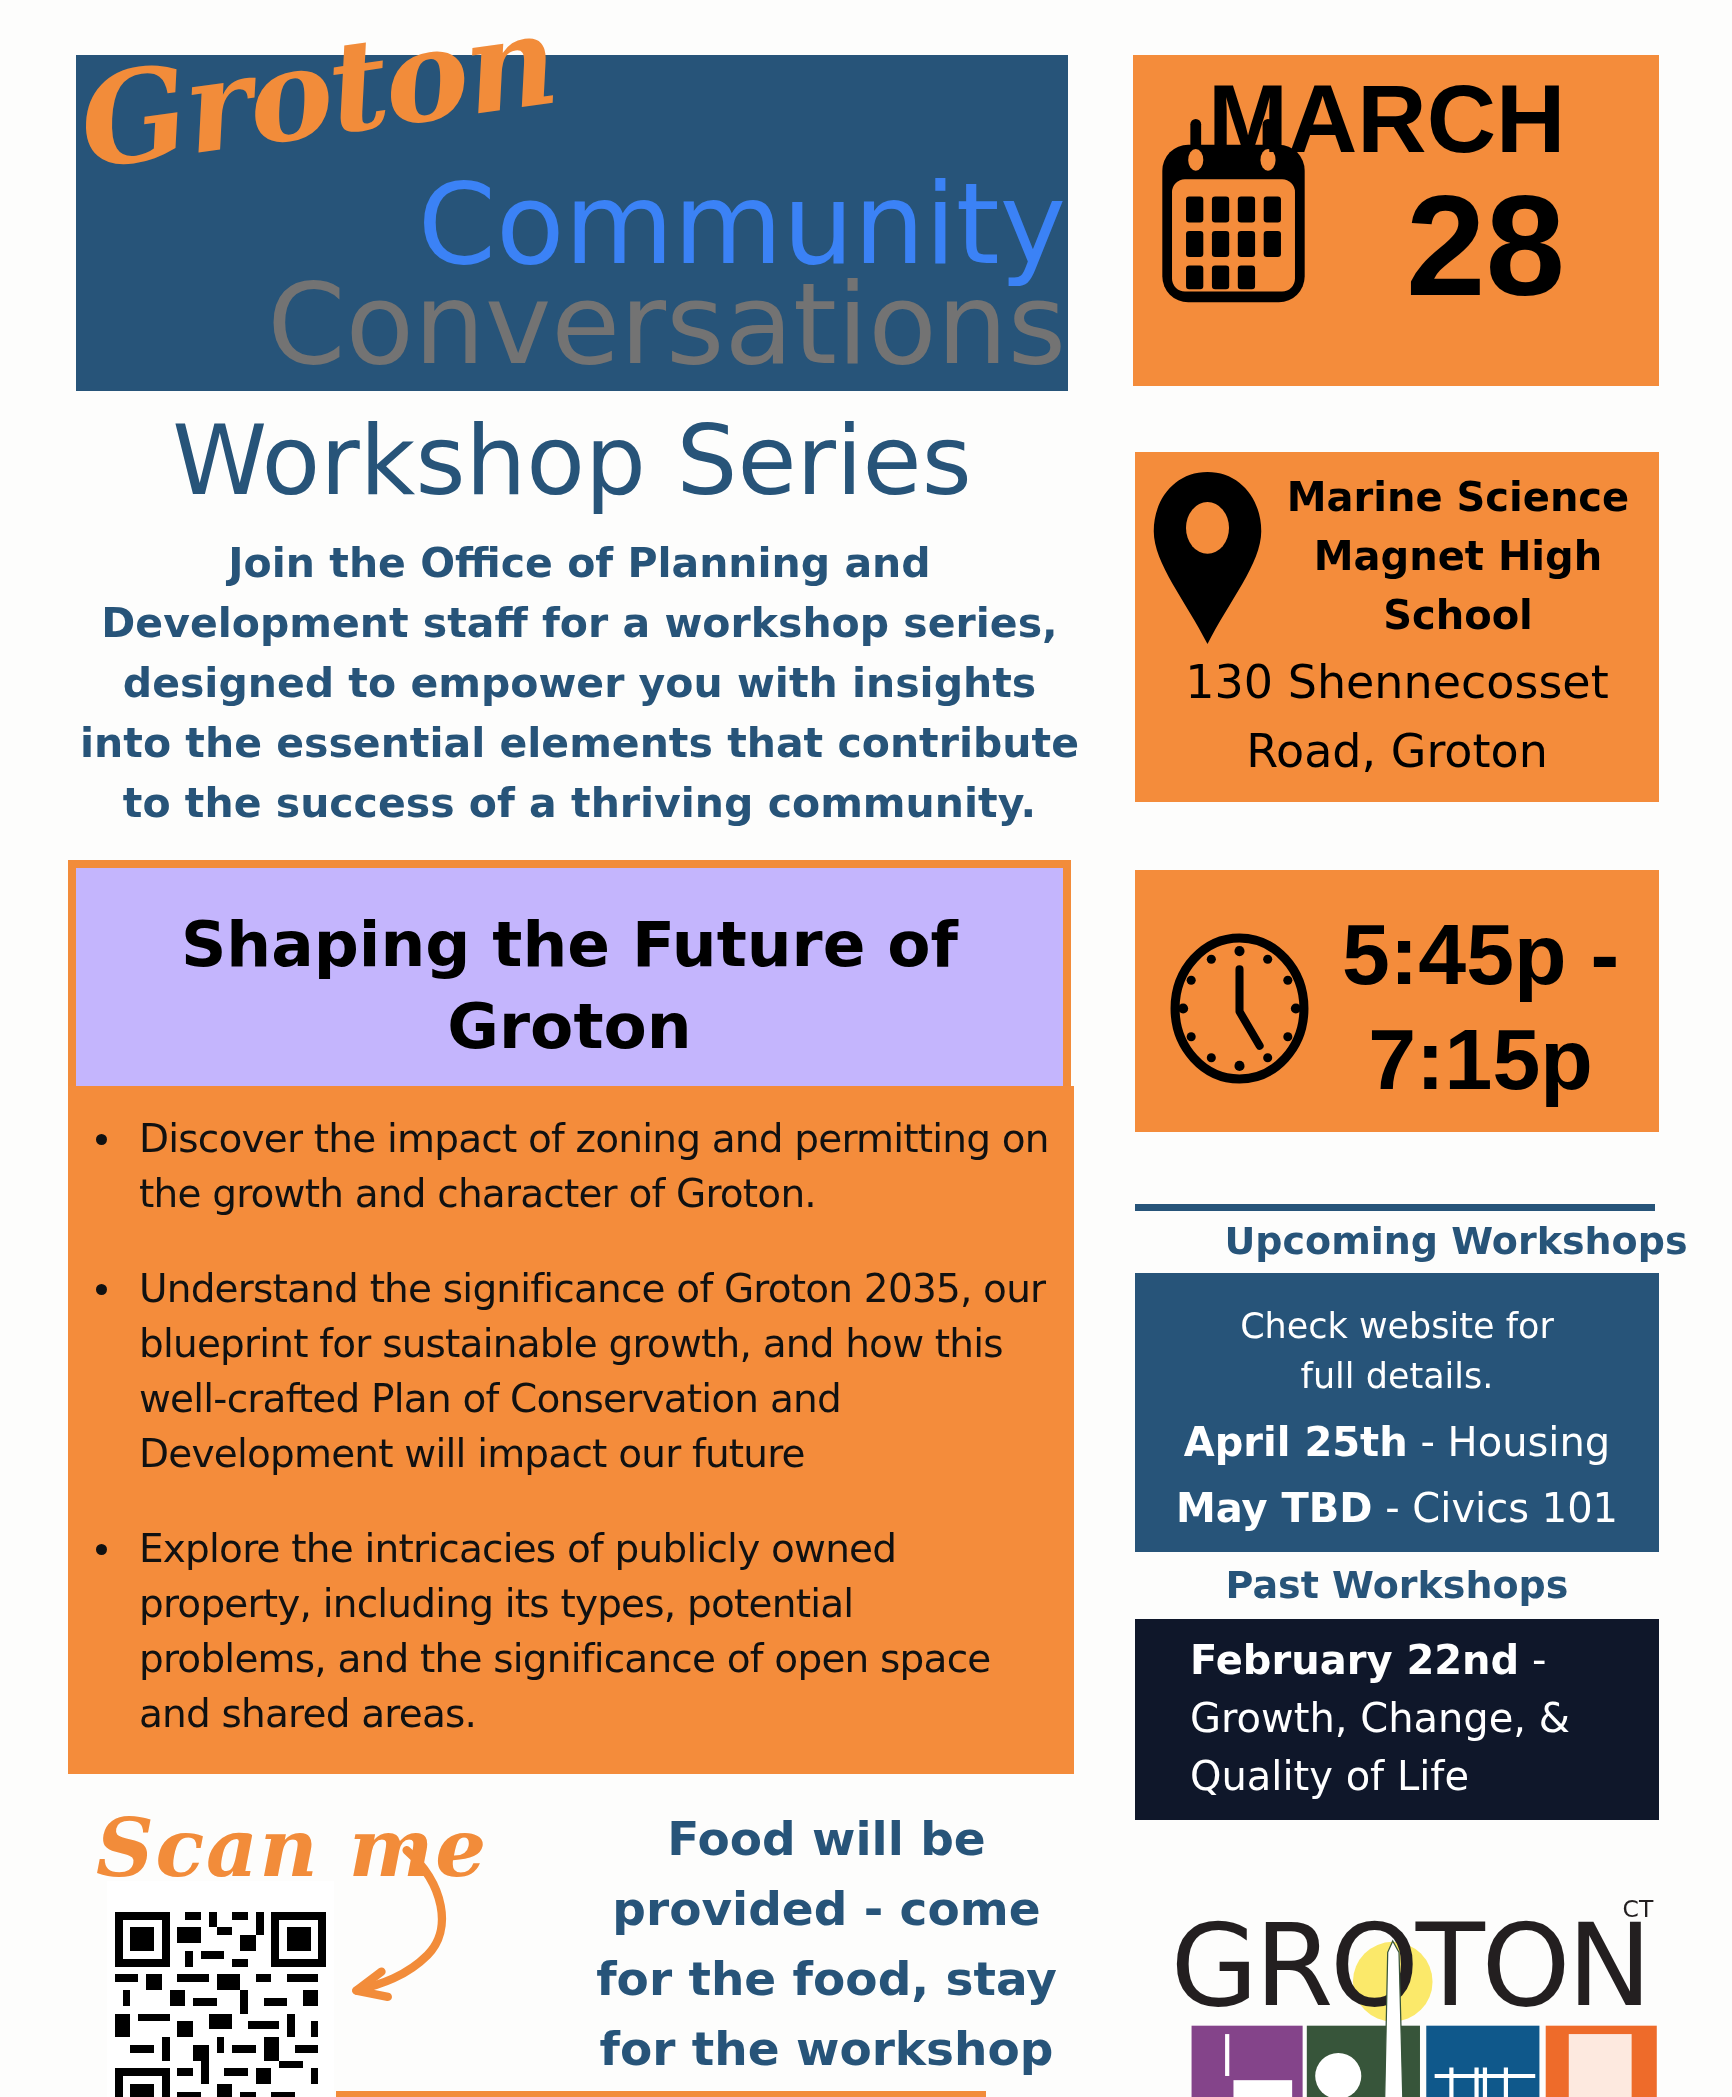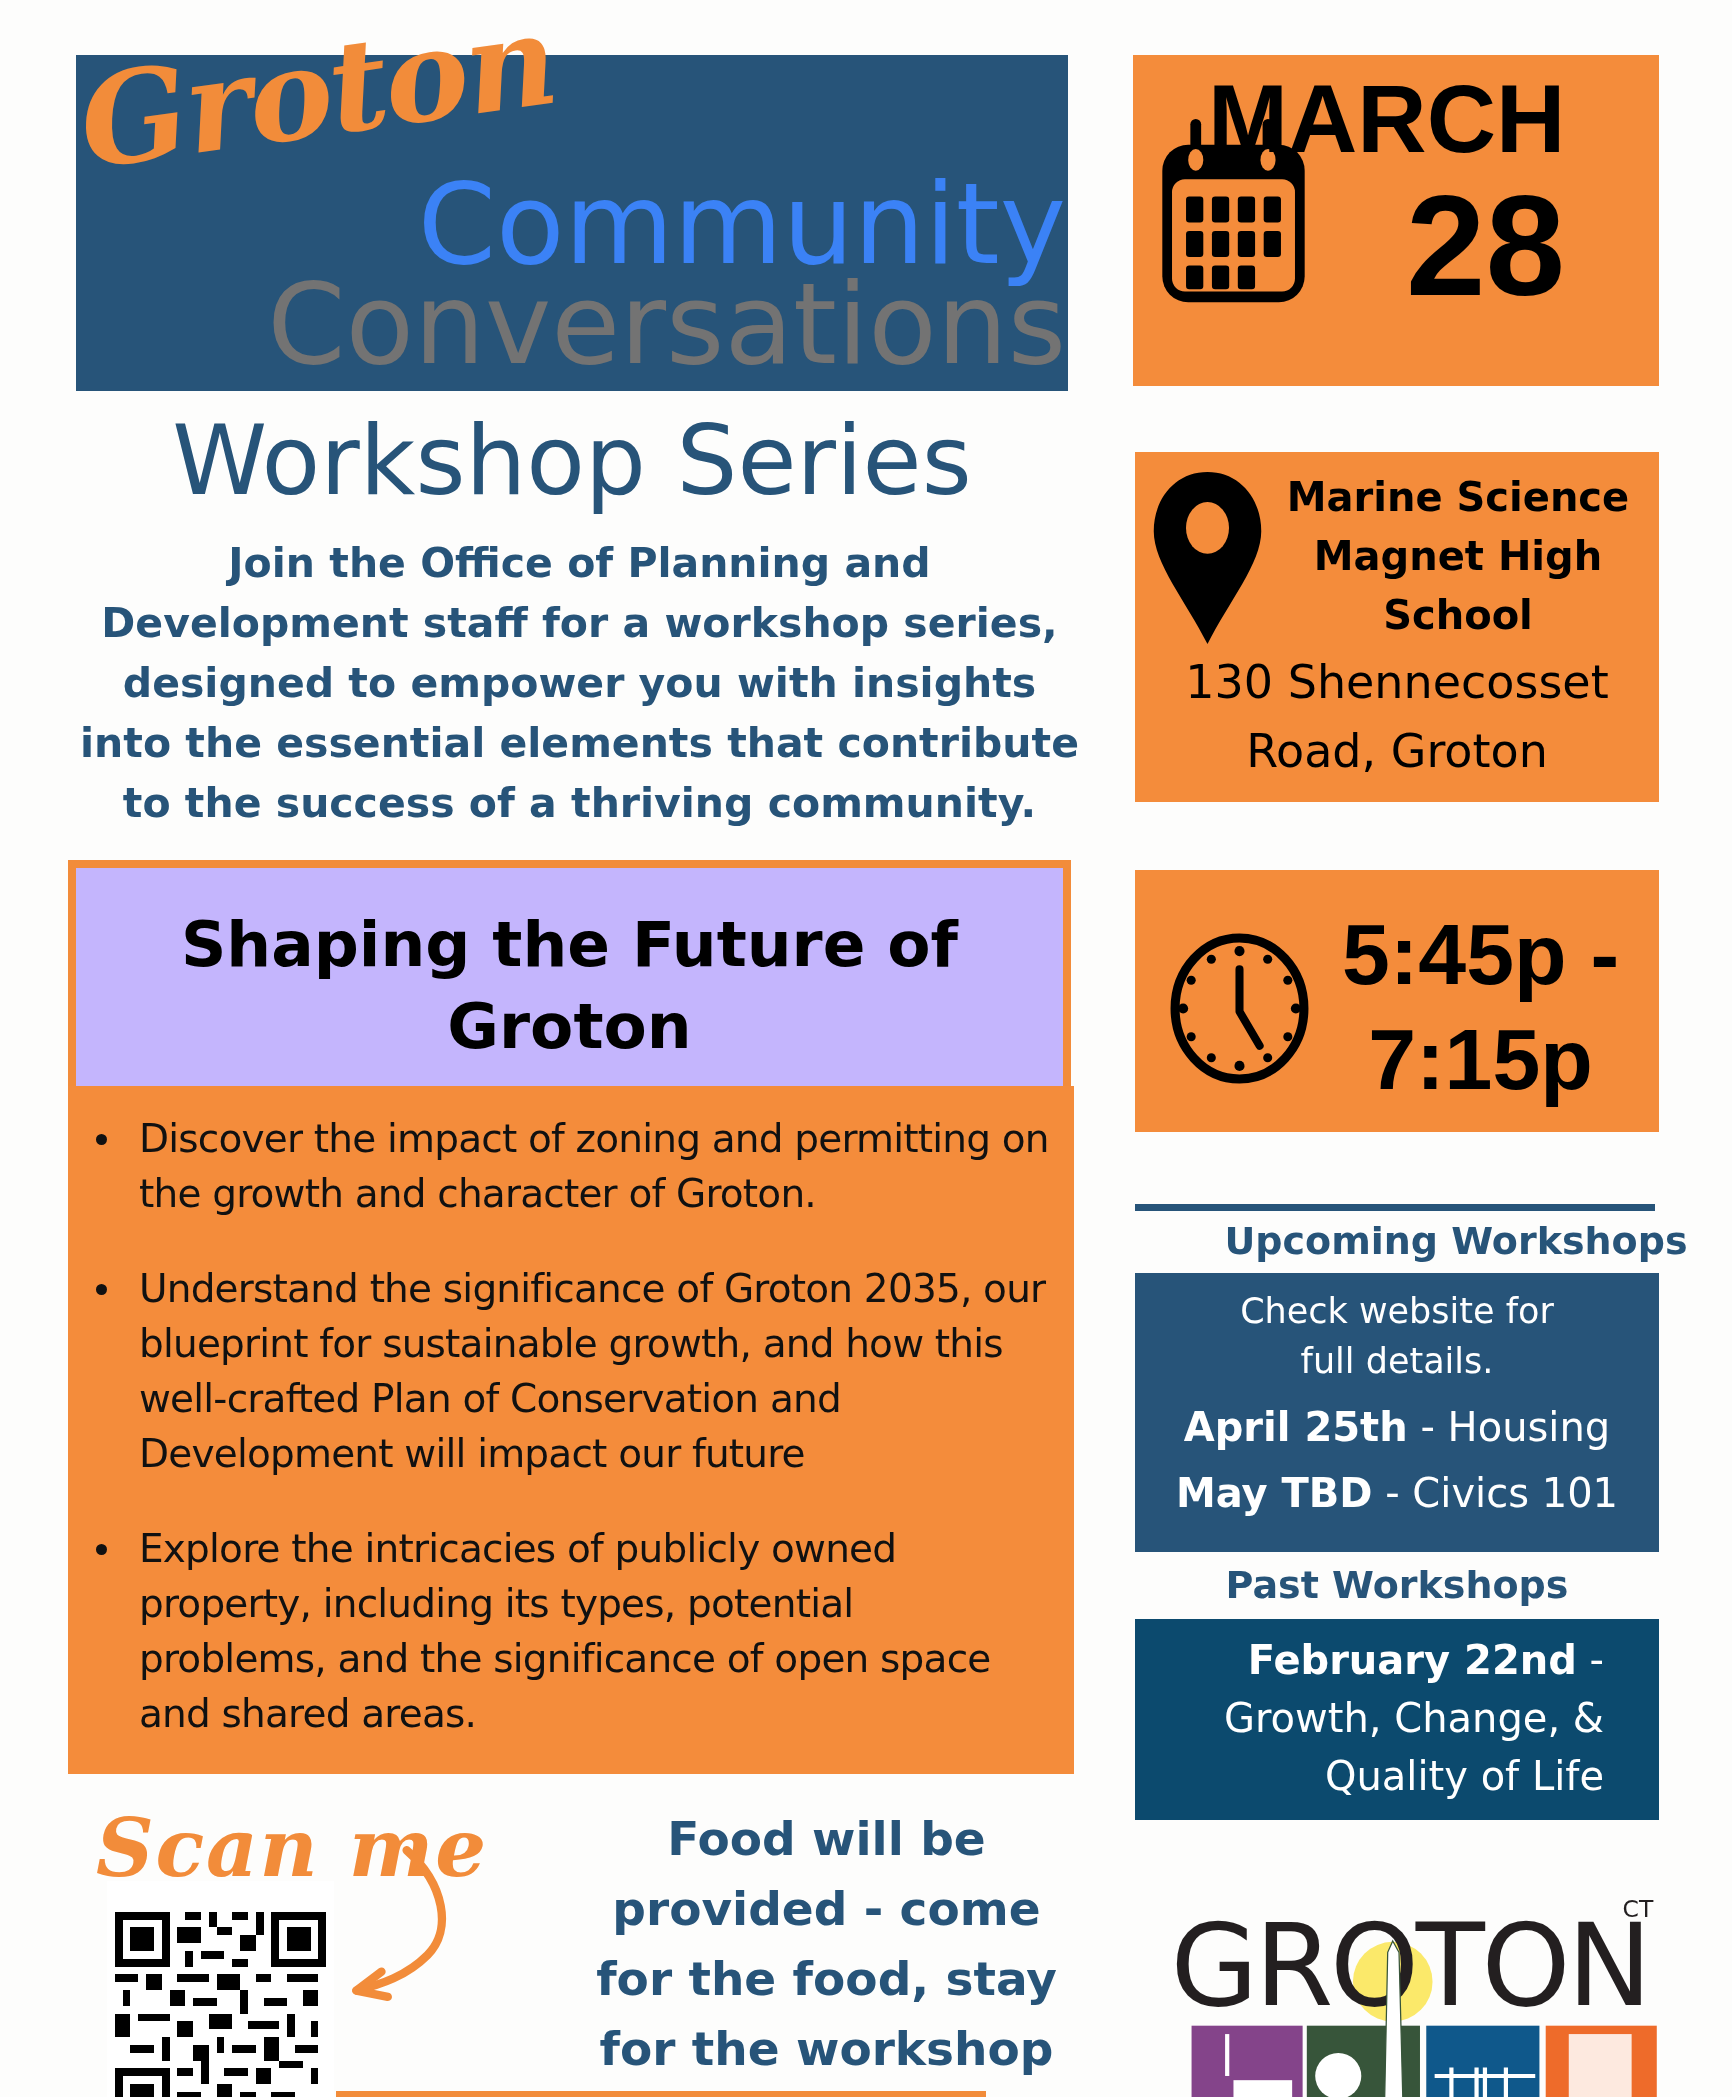--- a/index.html
+++ b/index.html
@@ -44,26 +44,26 @@
   #pin-icon { left:1152px; top:472px; width:111px; height:172px; }
   #loc-name { left:1263px; top:468px; width:390px; text-align:center; font-weight:bold; font-size:40px; line-height:59px; color:#000; }
   #loc-addr { left:1141px; top:648px; width:512px; text-align:center; font-size:46px; line-height:69px; color:#000; }
 
   #time-card { left:1135px; top:870px; width:524px; height:262px; }
   #clock-icon { left:1168px; top:933px; width:143px; height:151px; }
   #time-text { left:1317px; top:902px; width:327px; text-align:center; font-family:"Liberation Sans", sans-serif; font-weight:bold; font-size:86px; line-height:105px; color:#000; }
 
   #rule { left:1135px; top:1204px; width:520px; height:6.7px; background:#275479; }
   #upcoming-title { left:1194px; top:1212px; width:524px; text-align:center; color:#275479; font-weight:bold; font-size:38px; line-height:59px; }
-  #upcoming-box { left:1135px; top:1273px; width:524px; height:279px; background:#275479; color:#fff; text-align:center; padding-top:13px; }
+  #upcoming-box { left:1135px; top:1273px; width:524px; height:279px; background:#275479; color:#fff; text-align:center; padding-top:28px; }
   #upcoming-note { font-size:35px; line-height:50px; }
   .ws-row { font-size:40px; line-height:74px; }
   .ws-row b { font-weight:bold; }
   #past-title { left:1135px; top:1556px; width:524px; text-align:center; color:#275479; font-weight:bold; font-size:38px; line-height:59px; }
-  #past-box { left:1135px; top:1619px; width:524px; height:201px; background:#0c4a6e; color:#fff; text-align:right; padding-top:11.7px; }
+  #past-box { left:1135px; top:1619px; width:524px; height:201px; background:#0f172a; color:#fff; text-align:left; padding-top:11.7px; }
   #past-row { font-size:40px; line-height:58px; }
 
   #logo { left:1158px; top:1879px; width:503px; height:285px; }
 </style>
 </head>
 <body>
 
 <div class="abs" id="title-box"></div>
 <div class="abs" id="title-script">Groton</div>
 <div class="abs" id="title-line1">Community</div>

